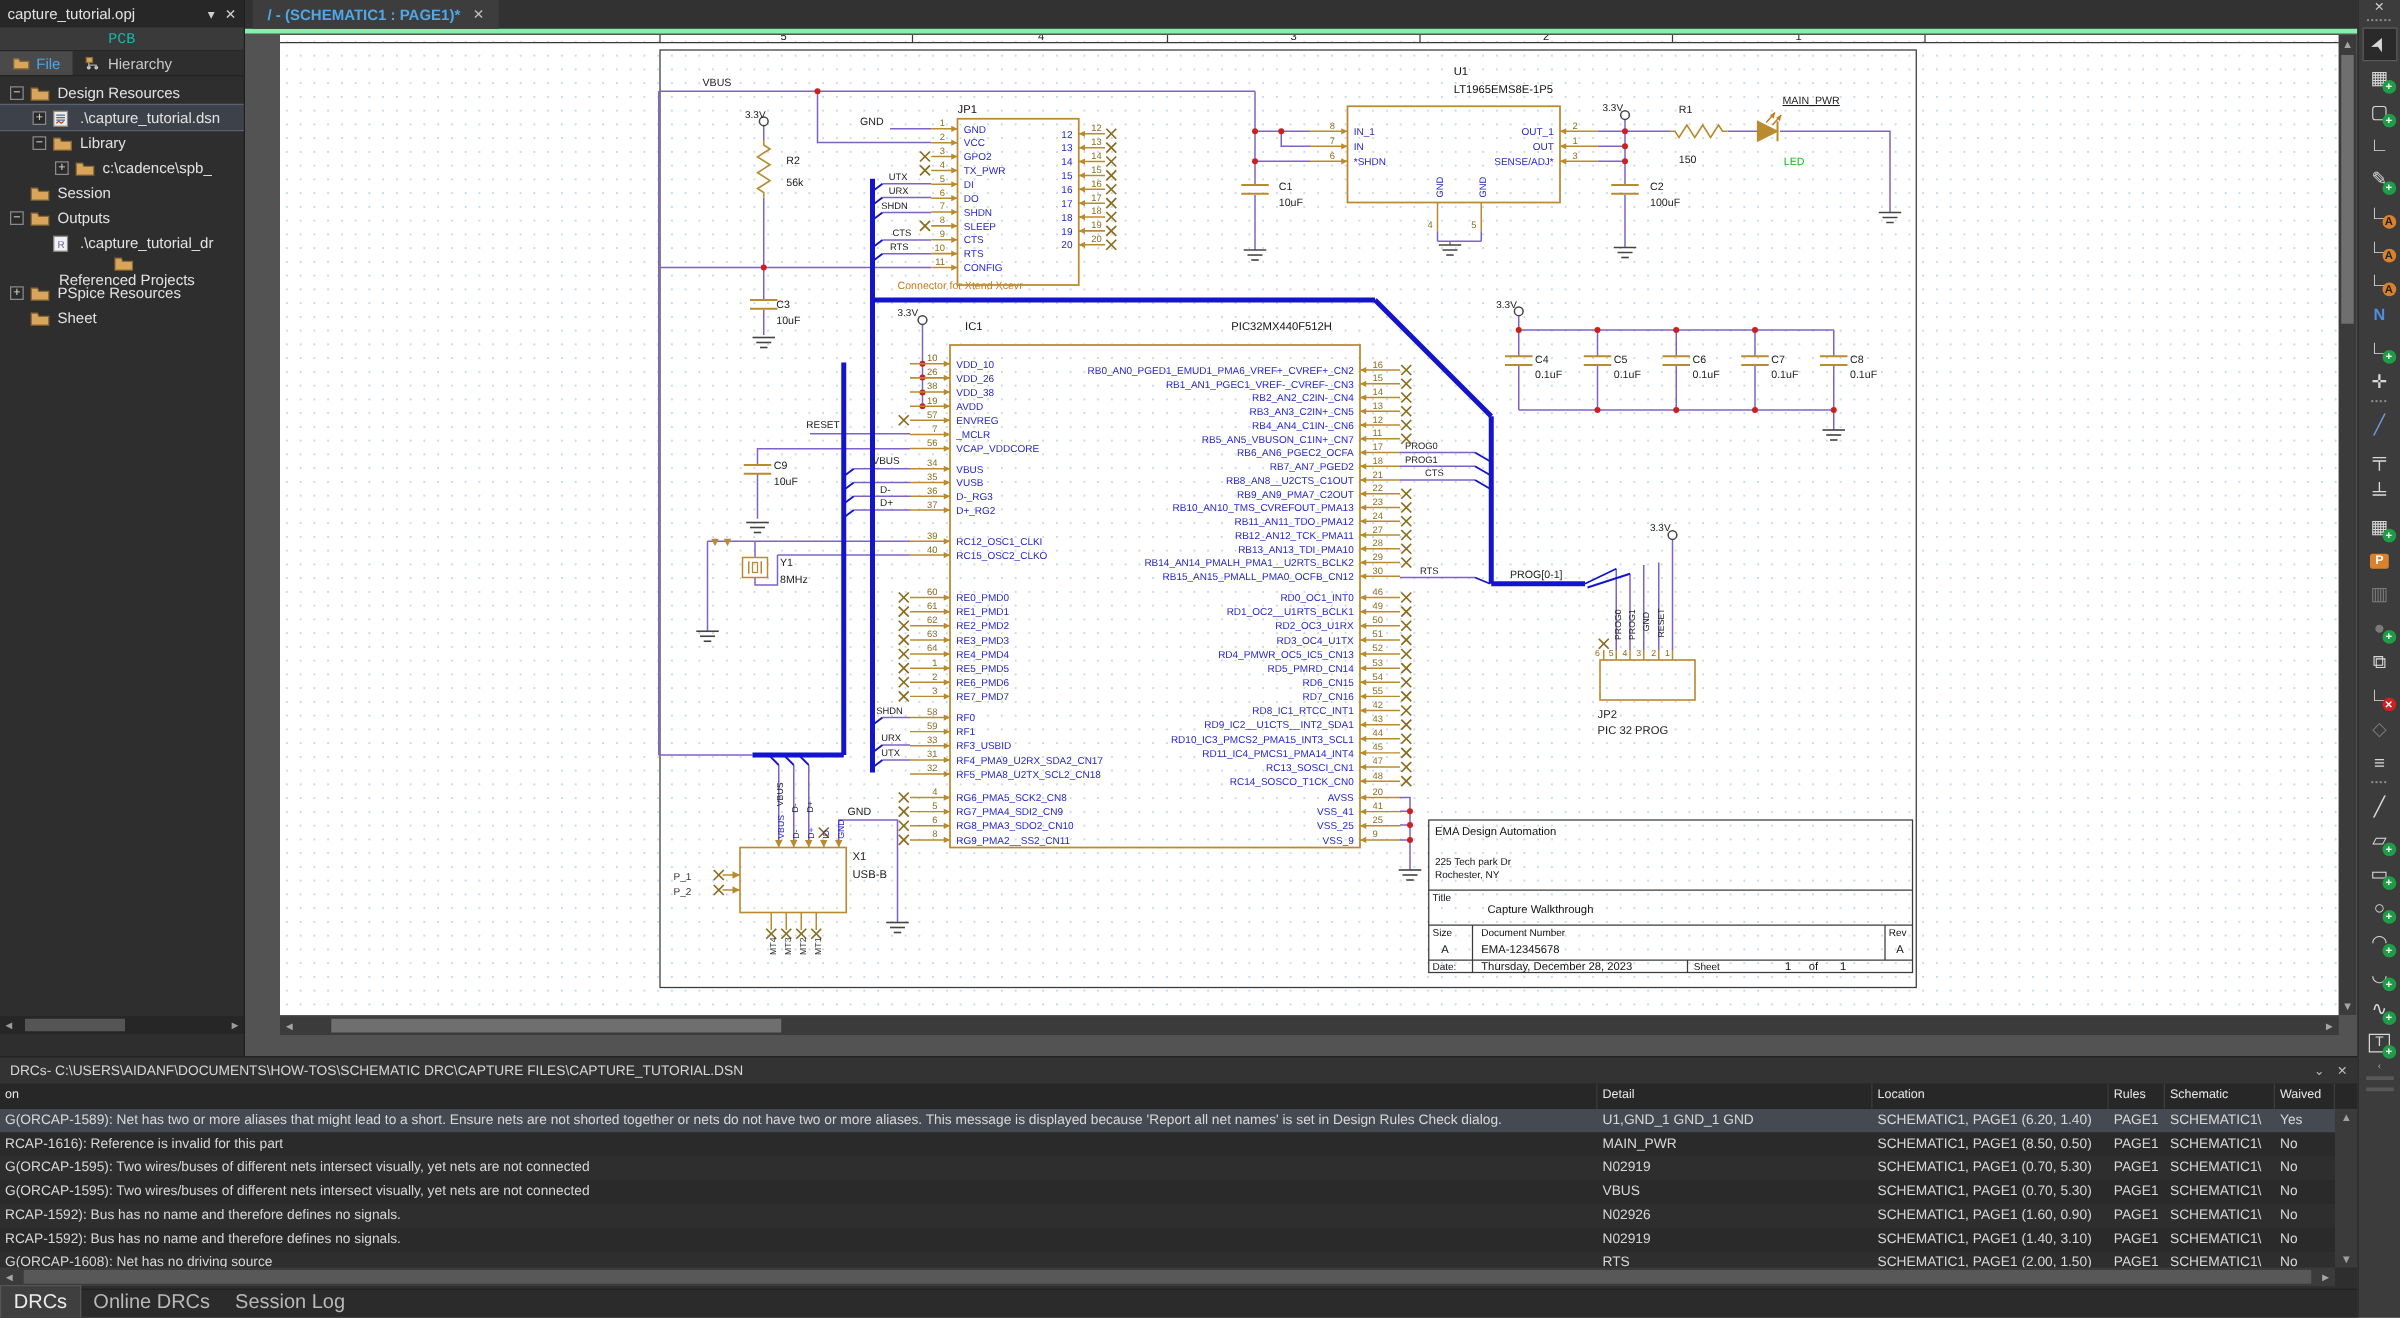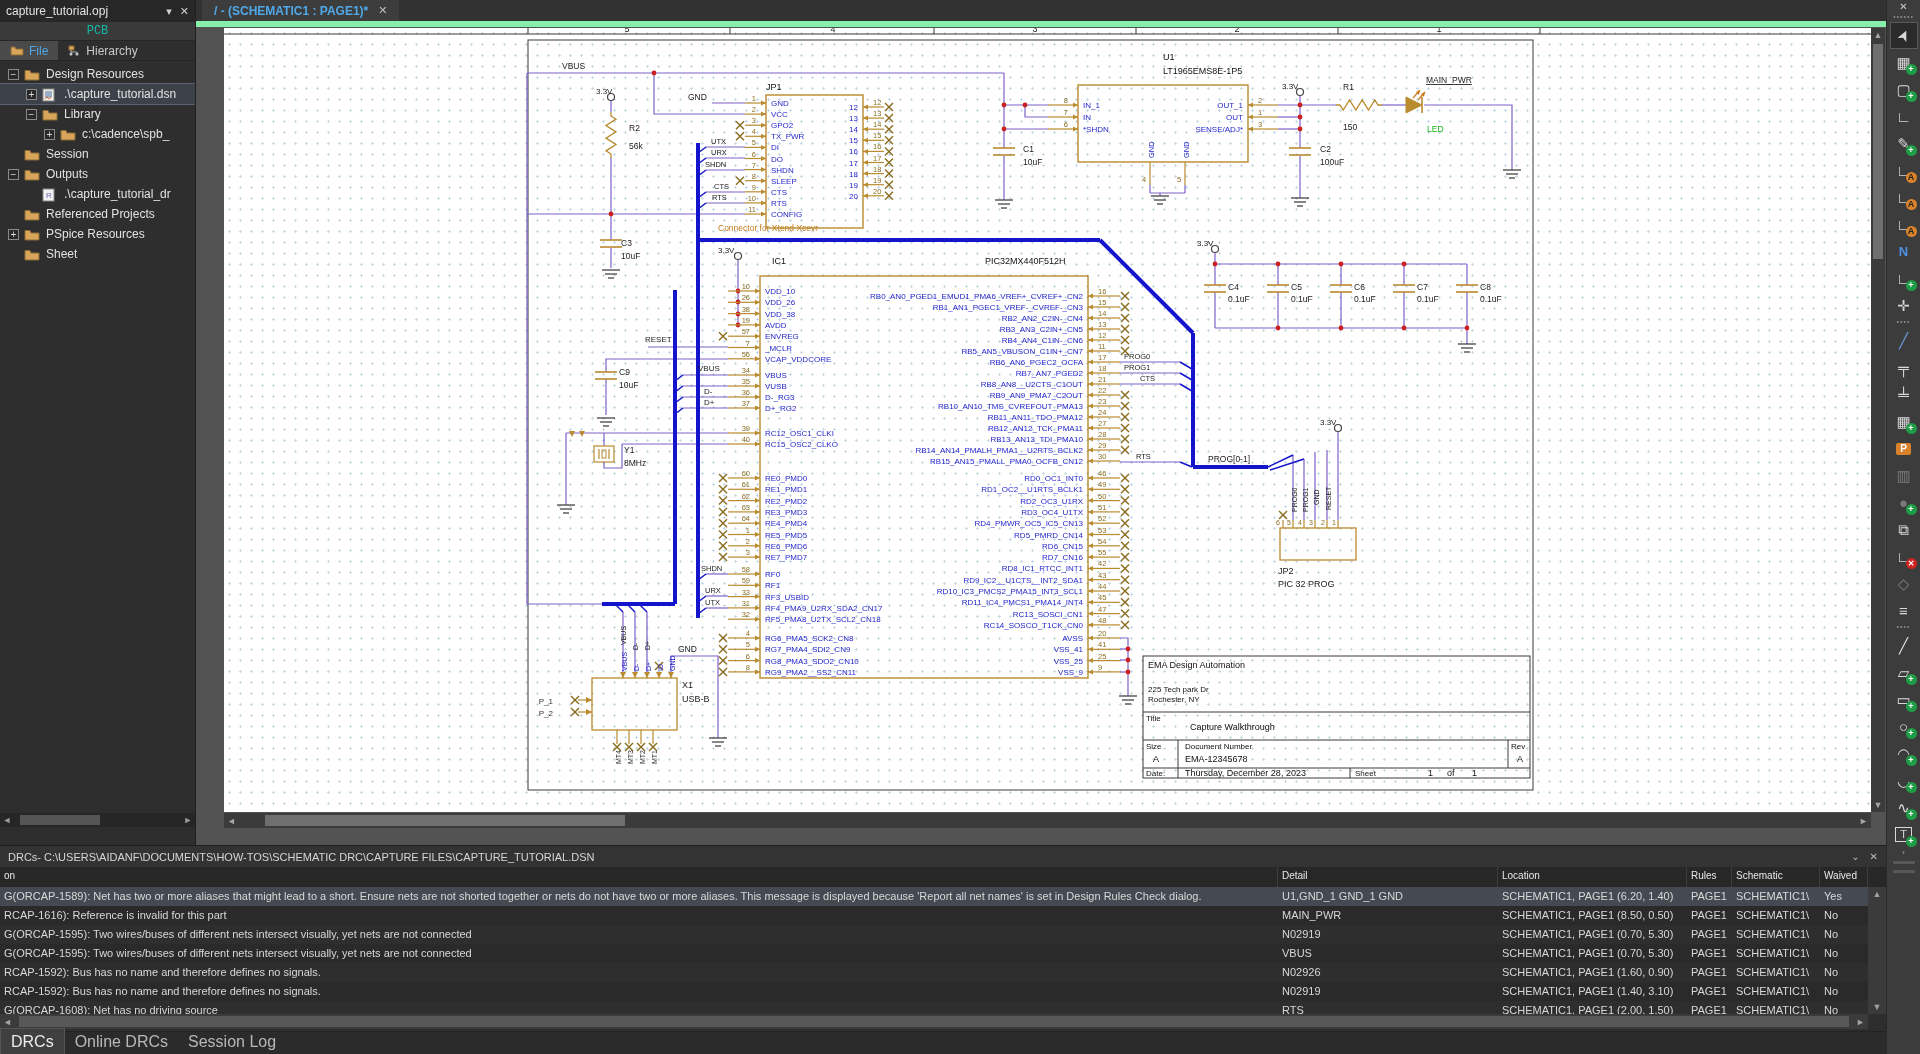--- a/index.html
+++ b/index.html
@@ -24,21 +24,21 @@
   .tree-row.selected { background:#3d424a; outline:1px solid #59616e; }
   .expander { width:11px; height:11px; border:1px solid #8a8a8a; background:#2a2a2a; color:#dddddd;
     font-size:10px; line-height:9px; text-align:center; margin-right:5px; flex:0 0 auto; }
   .tree-icon { width:16px; height:13px; margin-right:6px; flex:0 0 auto; }
   .lp-hscroll { position:absolute; left:0; right:0; bottom:18px; height:14px; background:#262626; display:flex; align-items:center; }
   .lp-hscroll .arr { width:14px; color:#9a9a9a; font-size:9px; text-align:center; }
   .lp-hscroll .thumb { height:10px; width:80px; background:#555; margin-left:6px; }
 
   
   .tab-bar { position:absolute; left:196px; top:0; width:1690px; height:27px; background:#323232;
-    border-bottom:6px solid #86efac; display:flex; align-items:stretch; }
+    border-bottom:4px solid #86efac; display:flex; align-items:stretch; }
   .doc-tab { display:flex; align-items:center; gap:10px; background:#3d3d3d; padding:0 12px;
     margin-left:6px; font-size:12px; font-weight:bold; color:#4fa8e8; }
   .doc-tab .x { color:#bdbdbd; font-weight:normal; font-size:11px; }
 
   
   .canvas-area { position:absolute; left:196px; top:27px; width:1690px; height:818px; background:#535353; }
   .sch-canvas { position:absolute; left:28px; top:1px; width:1647px; height:784px; background:#ffffff;
     background-image:radial-gradient(#c9dbe7 1px, transparent 1.2px); background-size:11px 11px; }
   .h-scroll { position:absolute; left:28px; top:786px; width:1647px; height:15px; background:#3b3b3b; display:flex; align-items:center; }
   .h-scroll .arr { width:15px; color:#a5a5a5; font-size:9px; text-align:center; }
@@ -169,21 +169,21 @@
           <span>Outputs</span>
         </div>
         <div class="tree-row" style="padding-left: 26px;">
           <span style="width:16px;flex:0 0 auto;"></span>
           <span class="tree-icon"><svg width="13" height="14">
               <rect x="1" y="1" width="11" height="12" fill="#f2f2f2" stroke="#888"></rect>
               <text x="4" y="10" font-size="8" fill="#6a6ab0" font-family="Liberation Sans">R</text>
             </svg></span>
           <span>.\capture_tutorial_dr</span>
         </div>
-        <div class="tree-row" style="padding-left: 8px;">
+        <div class="tree-row" style="padding-left: 8px; flex-direction: column;">
           <span style="width:16px;flex:0 0 auto;"></span>
           <span class="tree-icon"><svg width="16" height="13">
               <path d="M1 4 L1 12 L15 12 L15 5 L7 5 L6 2.5 L1 2.5 Z" fill="#d9a55b" stroke="#8a6a35"></path>
             </svg></span>
           <span>Referenced Projects</span>
         </div>
         <div class="tree-row" style="padding-left: 8px;">
           <span class="expander">+</span>
           <span class="tree-icon"><svg width="16" height="13">
               <path d="M1 4 L1 12 L15 12 L15 5 L7 5 L6 2.5 L1 2.5 Z" fill="#d9a55b" stroke="#8a6a35"></path>

